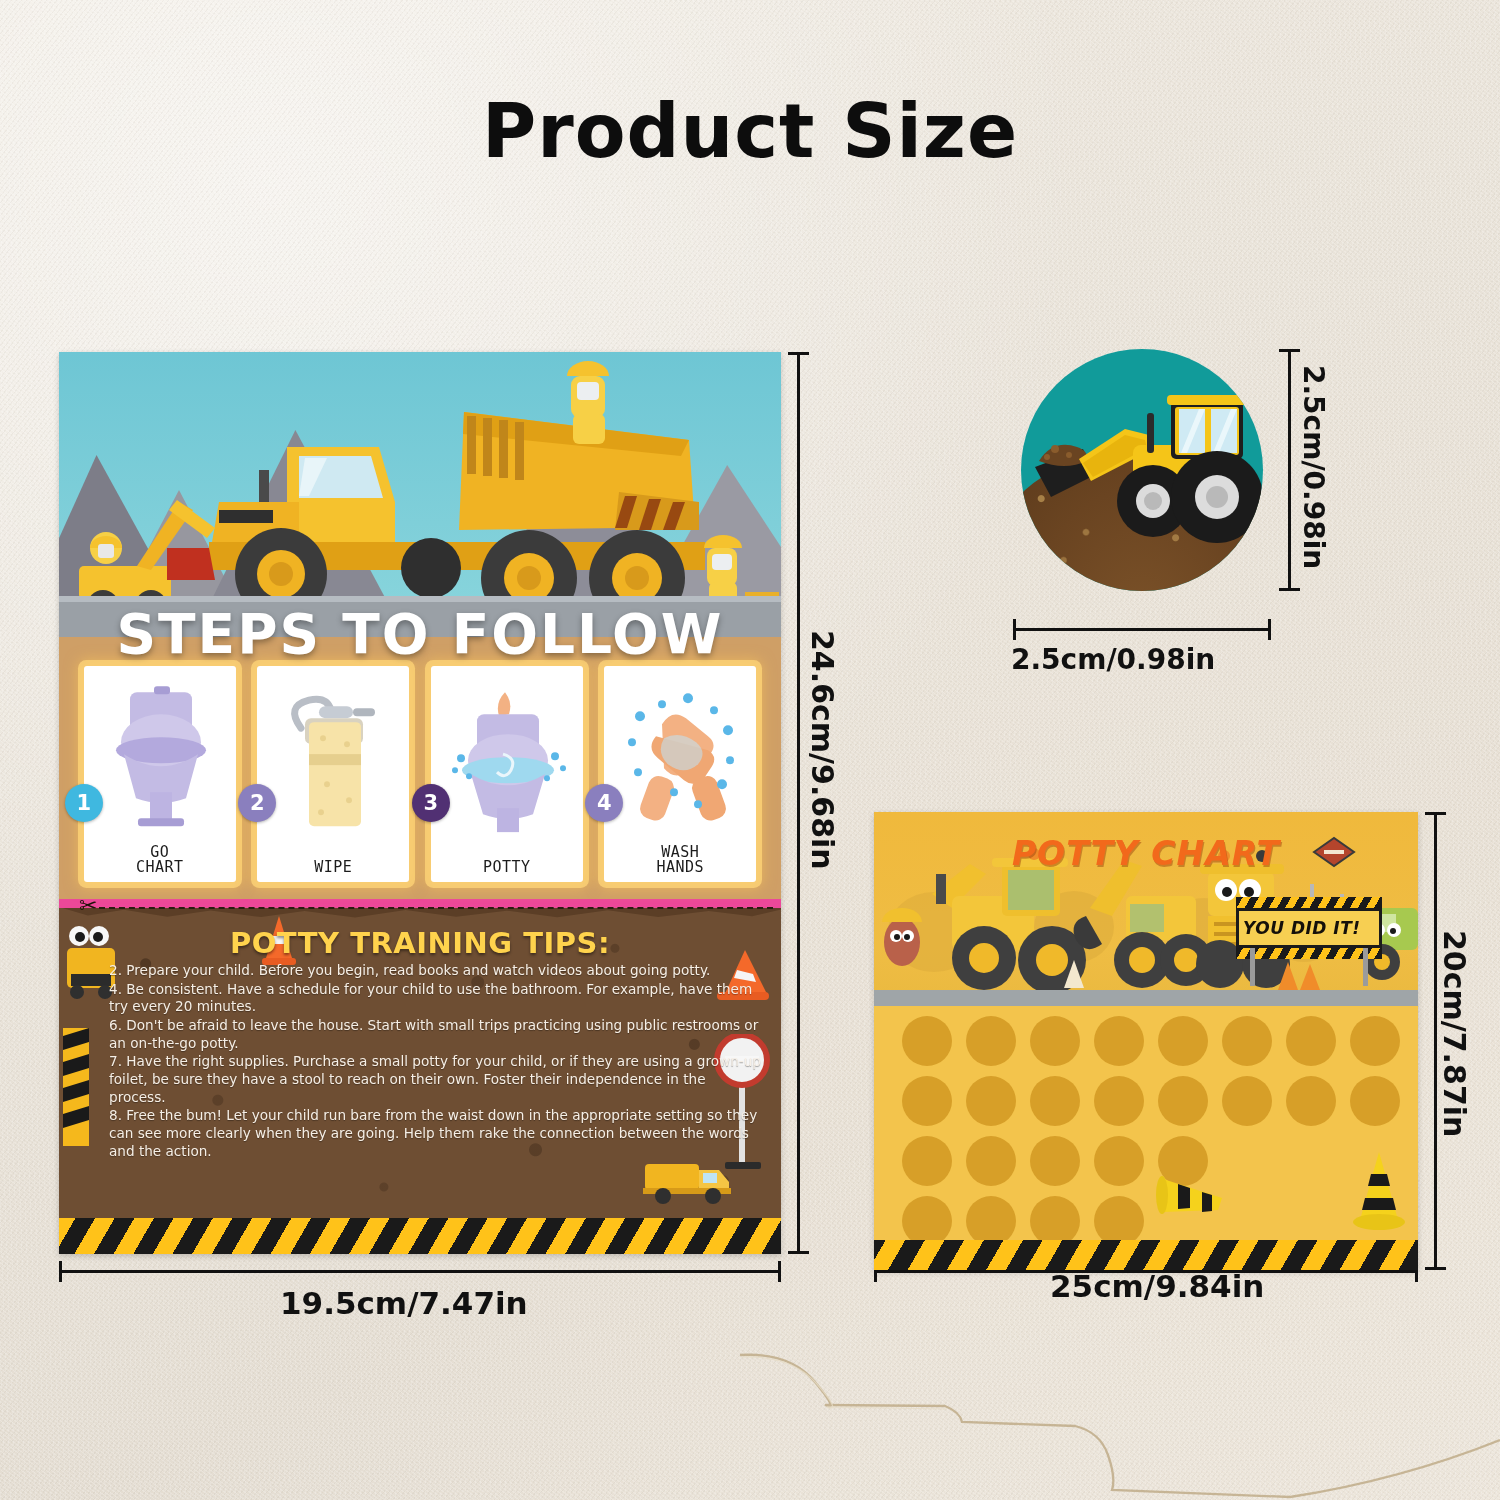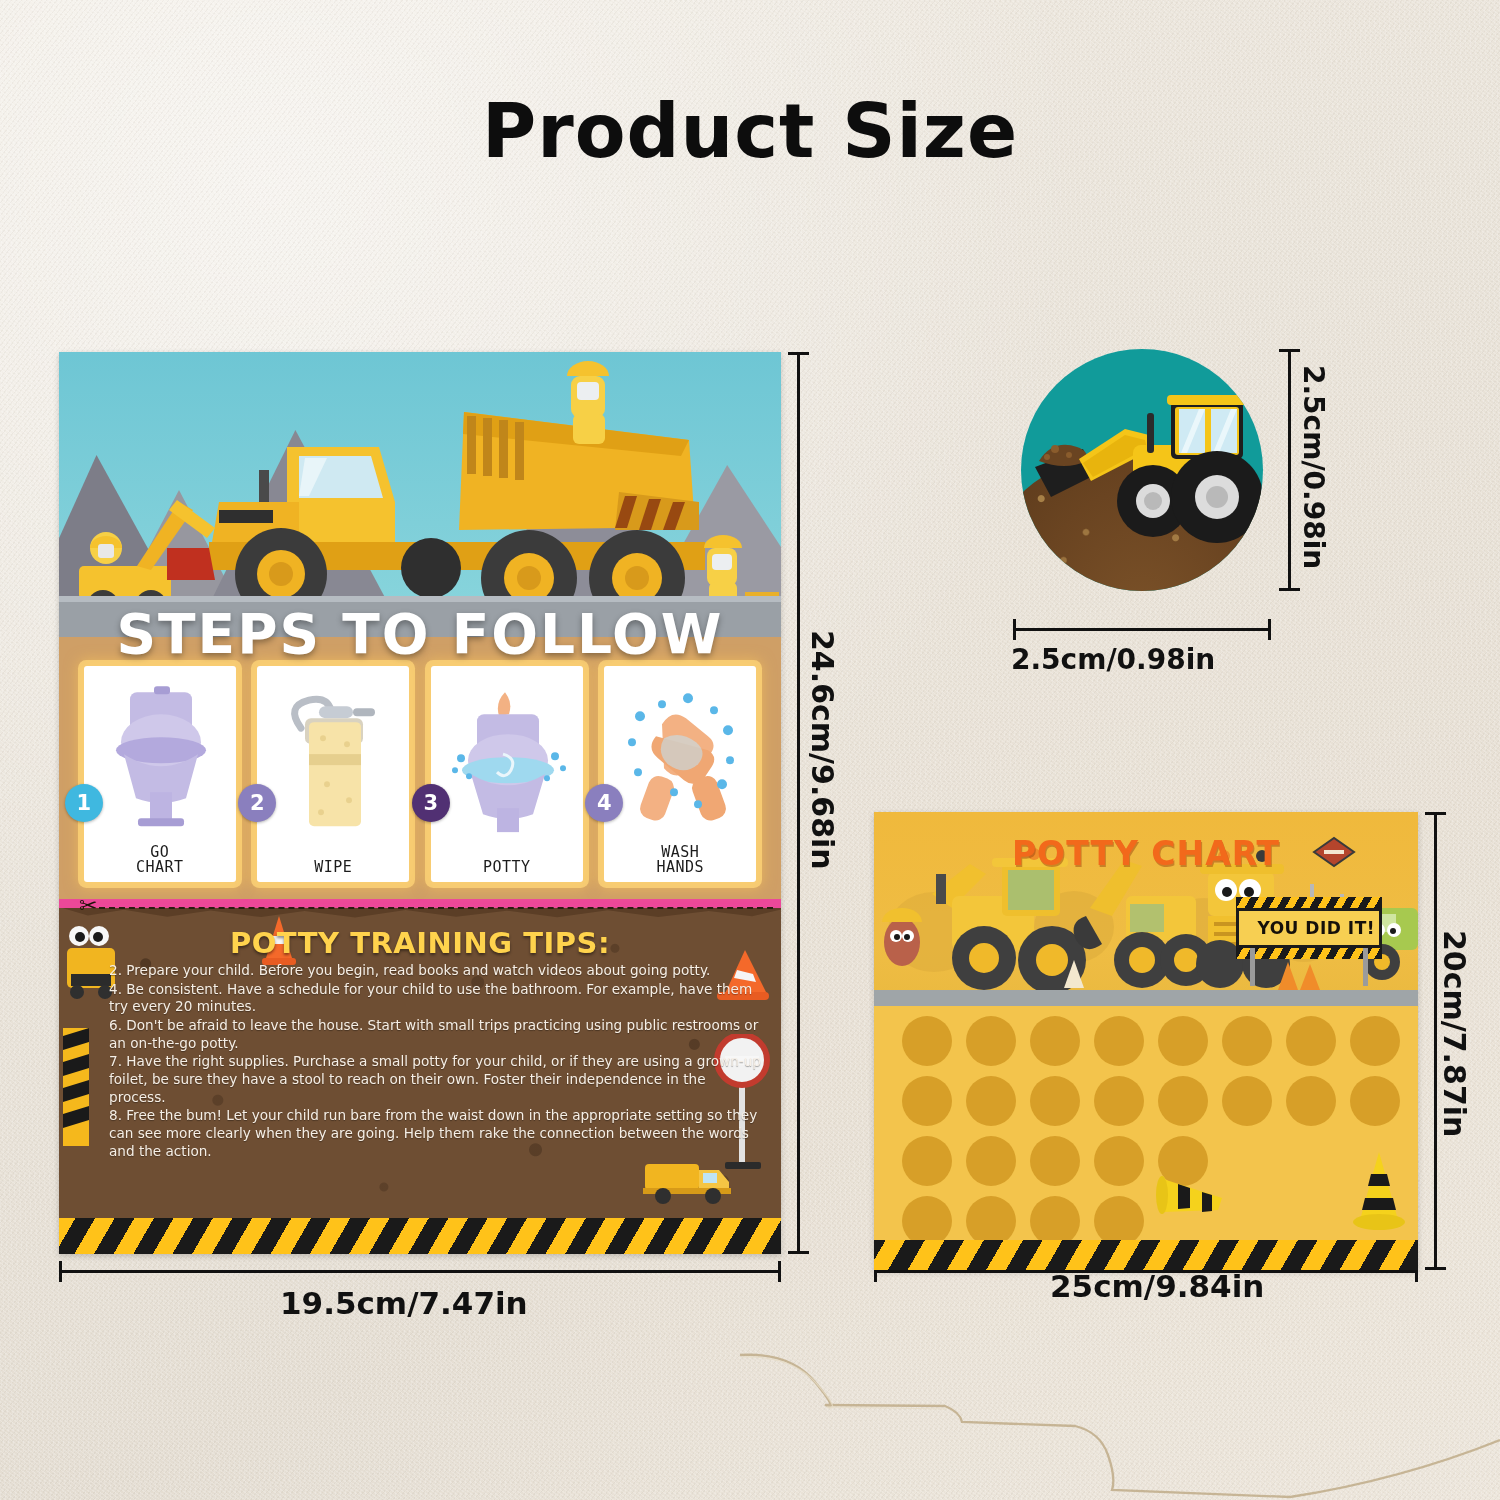--- a/index.html
+++ b/index.html
@@ -151,37 +151,37 @@
       radial-gradient(circle at 46% 30%, rgba(190,150,85,.6) 0 3px,transparent 4px),
       radial-gradient(circle at 62% 62%, rgba(190,150,85,.65) 0 3px,transparent 4px),
       radial-gradient(circle at 78% 38%, rgba(190,150,85,.6) 0 2.5px,transparent 4px),
       radial-gradient(circle at 22% 78%, rgba(190,150,85,.55) 0 2.5px,transparent 4px),
       radial-gradient(circle at 88% 70%, rgba(190,150,85,.55) 0 3px,transparent 4px);
   }
 
   
   #chart{
     position:absolute;left:874px;top:812px;width:544px;height:458px;
-    background:#f3c44c;overflow:hidden;box-shadow:0 2px 6px rgba(0,0,0,.18);
+    background:#f3c44c;overflow:hidden;box-shadow:0 2px 6px rgba(0,0,0,.18);font-style:italic;
   }
   .chart-scene{position:absolute;left:0;top:0;width:100%;height:194px;
     background:linear-gradient(#f0b93c 0%,#efbd44 70%,#eab93f 100%);overflow:hidden;}
   .chart-title{
     position:absolute;left:0;right:0;top:22px;text-align:center;z-index:5;
     font-family:"DejaVu Sans","Liberation Sans",sans-serif;
     font-size:33px;font-weight:bold;color:#f2691b;letter-spacing:1px;
     text-shadow:1px 2px 0 rgba(150,60,10,.45);
   }
   .chart-road{position:absolute;left:0;bottom:0;width:100%;height:16px;background:#9fa5a8;}
   .grid-area{position:absolute;left:0;top:194px;width:100%;height:232px;}
   .dot{position:absolute;width:50px;height:50px;border-radius:50%;background:#d79f28;}
   .didit-sign{position:absolute;right:36px;top:96px;width:146px;z-index:4;}
   .didit-box{
     position:relative;background:#f7cf52;border:3px solid #1b1b1b;
-    padding:7px 4px;text-align:right;
+    padding:7px 4px;text-align:left;
     font-family:"DejaVu Sans","Liberation Sans",sans-serif;
     font-weight:bold;font-size:17px;color:#15100a;letter-spacing:.5px;
   }
   .didit-box:before,.didit-box:after{
     content:"";position:absolute;left:-3px;right:-3px;height:11px;
     background-image:repeating-linear-gradient(-60deg,#1a1a1a 0 7px,#ffc219 7px 14px);}
   .didit-box:before{top:-14px;} .didit-box:after{bottom:-14px;}
   .sign-leg{position:absolute;top:100%;width:5px;height:38px;background:#9b9b9b;}
   .chart-hazard{position:absolute;left:0;bottom:0;width:100%;height:30px;z-index:5;}
 </style>

